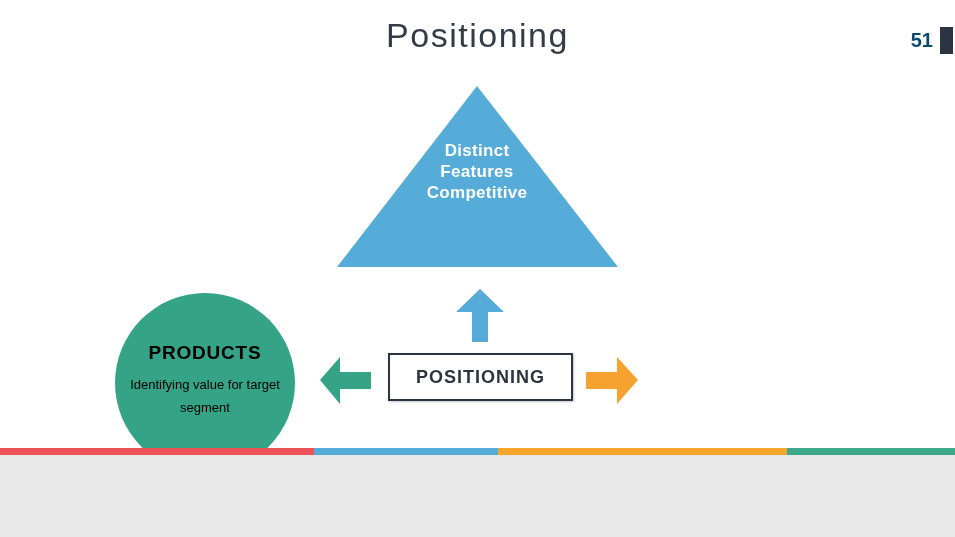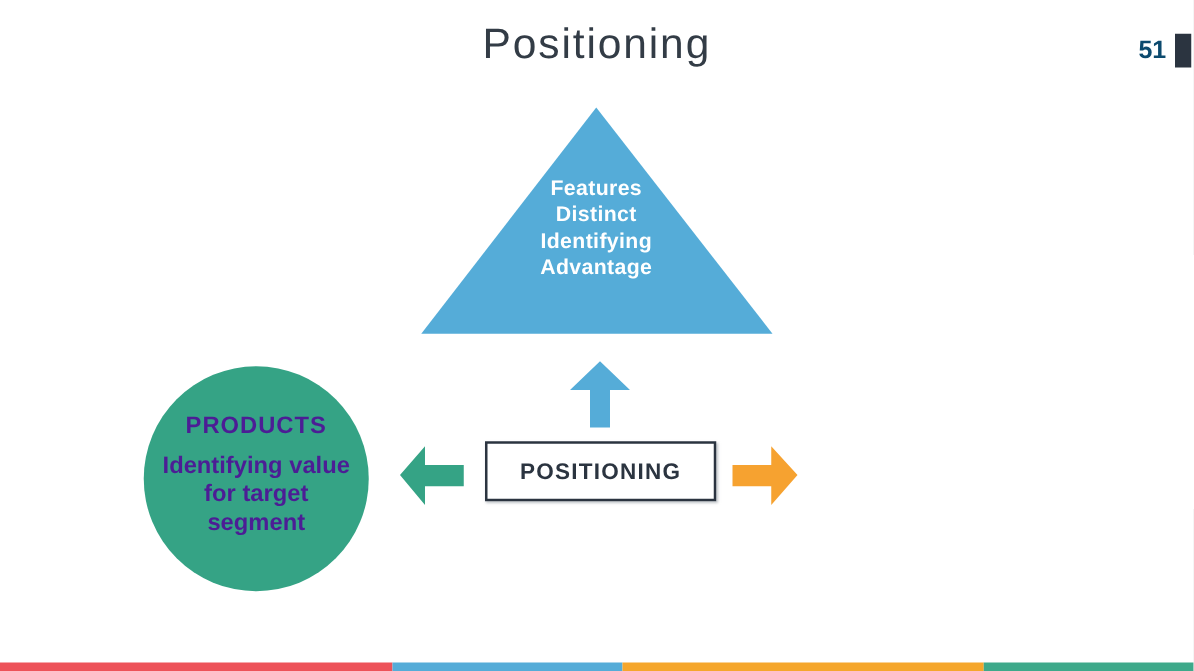--- a/index.html
+++ b/index.html
@@ -1,19 +1,19 @@
 <!DOCTYPE html>
 <html><head>
 <meta charset="utf-8">
 <style>
   html, body { margin: 0; padding: 0; background: #e8e8e8; }
   .slide {
     position: relative;
     width: 955px;
-    height: 537px;
+    height: 455px;
     background: #ffffff;
     overflow: hidden;
     font-family: "Liberation Sans", sans-serif;
   }
 
   
   .title {
     position: absolute;
     top: 16px;
     left: 0;
@@ -94,37 +94,36 @@
   .circle {
     position: absolute;
     width: 180px;
     height: 180px;
     border-radius: 50%;
     display: flex;
     flex-direction: column;
     align-items: center;
     justify-content: center;
     text-align: center;
-    color: #4c1d95;
+    color: #000000;
     padding-bottom: 6px;
     box-sizing: border-box;
   }
   .circle-left  { left: 115px; top: 293px; }
   .circle-right { left: 662px; top: 293px; }
   .circle-title {
     font-size: 19px;
     font-weight: 700;
     letter-spacing: 0.8px;
     margin-bottom: 9px;
   }
   .circle-desc {
     width: 160px;
-    font-size: 19px;
+    font-size: 13px;
     line-height: 23px;
-    font-weight: bold;
   }
 
   
   .footer-bar {
     position: absolute;
     left: 0;
     bottom: 0;
     width: 100%;
     height: 7px;
     display: flex;
@@ -148,24 +147,23 @@
   </div>
 
   <svg class="diagram-svg" width="955" height="537" viewBox="0 0 955 537">
     <polygon points="477,86 337,267 618,267" fill="#55acd8"></polygon>
     <polygon points="480,289 504,312 488,312 488,342 472,342 472,312 456,312" fill="#55acd8"></polygon>
     <polygon points="320,380 340,357 340,372 371,372 371,389 340,389 340,404" fill="#35a385"></polygon>
     <polygon points="638,380 617,357 617,372 586,372 586,389 617,389 617,404" fill="#f6a230"></polygon>
   </svg>
 
   <div class="triangle-text">
+    <div>Distinct</div>
     <div>Features</div>
-    <div>Distinct</div>
-    <div>Identifying</div>
-    <div>Advantage</div>
+    <div>Competitive</div>
   </div>
 
   <div class="center-box">
     <span>POSITIONING</span>
   </div>
 
   <div class="circle circle-left" style="background-color: rgb(53, 163, 133);">
     <div class="circle-title">PRODUCTS</div>
     <div class="circle-desc">Identifying value for target segment</div>
   </div>

